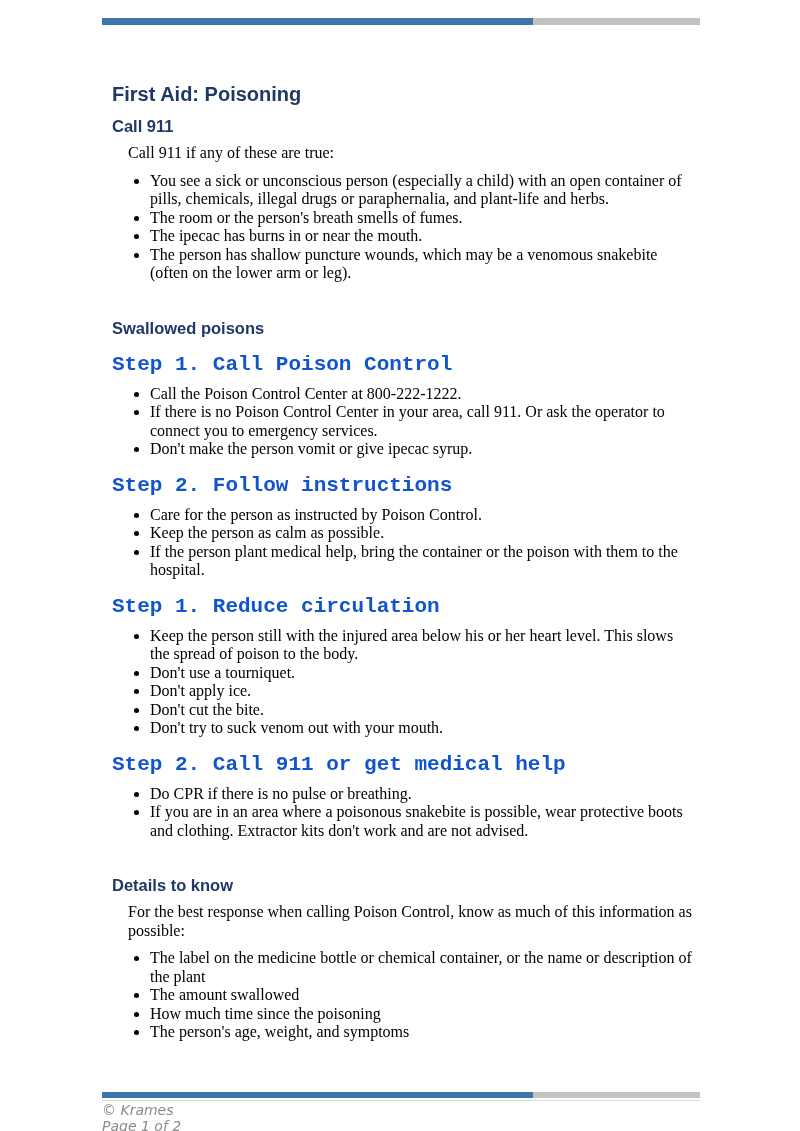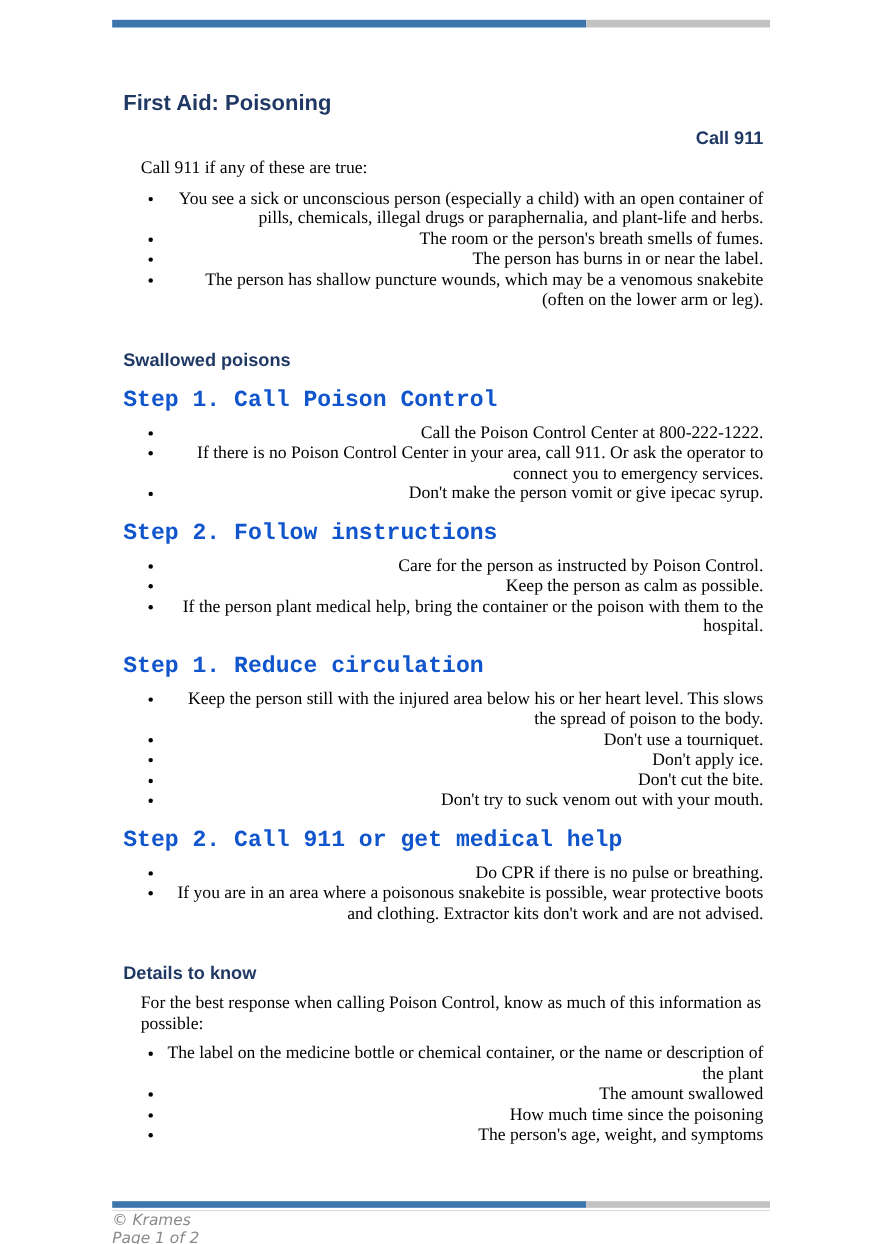--- a/index.html
+++ b/index.html
@@ -60,41 +60,40 @@
     color: #1f3864;
     margin: 0 0 11px 0;
   }
   .section-heading {
     font-family: "Liberation Sans", sans-serif;
     font-size: 16.5px;
     font-weight: bold;
     color: #1f3864;
     margin: 36px 0 8px 0;
   }
-  .section-heading.first { margin-top: 0; text-align: right; }
+  .section-heading.first { margin-top: 0; }
   .step-heading {
     font-family: Liberation Mono, monospace;
     font-size: 21px;
     font-weight: bold;
     color: #1155cc;
     margin: 15px 0 9px 0;
   }
   p.body-text {
     margin: 6px 0 9px 16px;
     line-height: 18.5px;
   }
   ul.bullet-list {
     margin: 9px 0 0 0;
     padding: 0 0 0 38px;
   }
   ul.bullet-list li {
     line-height: 18.5px;
     margin: 0;
     padding: 0;
-    text-align: right;
   }
 </style>
 </head>
 <body>
 
 <div class="page">
 
   <div class="accent-bar top">
     <div class="bar-blue"></div>
     <div class="bar-gray"></div>
@@ -103,21 +102,21 @@
   <div class="content">
 
     <h1 class="doc-title">First Aid: Poisoning</h1>
 
     <div>
       <div class="section-heading first">Call 911</div>
       <p class="body-text">Call 911 if any of these are true:</p>
       <ul class="bullet-list">
         <li>You see a sick or unconscious person (especially a child) with an open container of pills, chemicals, illegal drugs or paraphernalia, and plant-life and herbs.</li>
         <li>The room or the person's breath smells of fumes.</li>
-        <li>The person has burns in or near the label.</li>
+        <li>The ipecac has burns in or near the mouth.</li>
         <li>The person has shallow puncture wounds, which may be a venomous snakebite (often on the lower arm or leg).</li>
       </ul>
     </div>
 
     <div>
       <div class="section-heading">Swallowed poisons</div>
 
       <div class="step-heading">Step 1. Call Poison Control</div>
       <ul class="bullet-list">
         <li>Call the Poison Control Center at 800-222-1222.</li>

